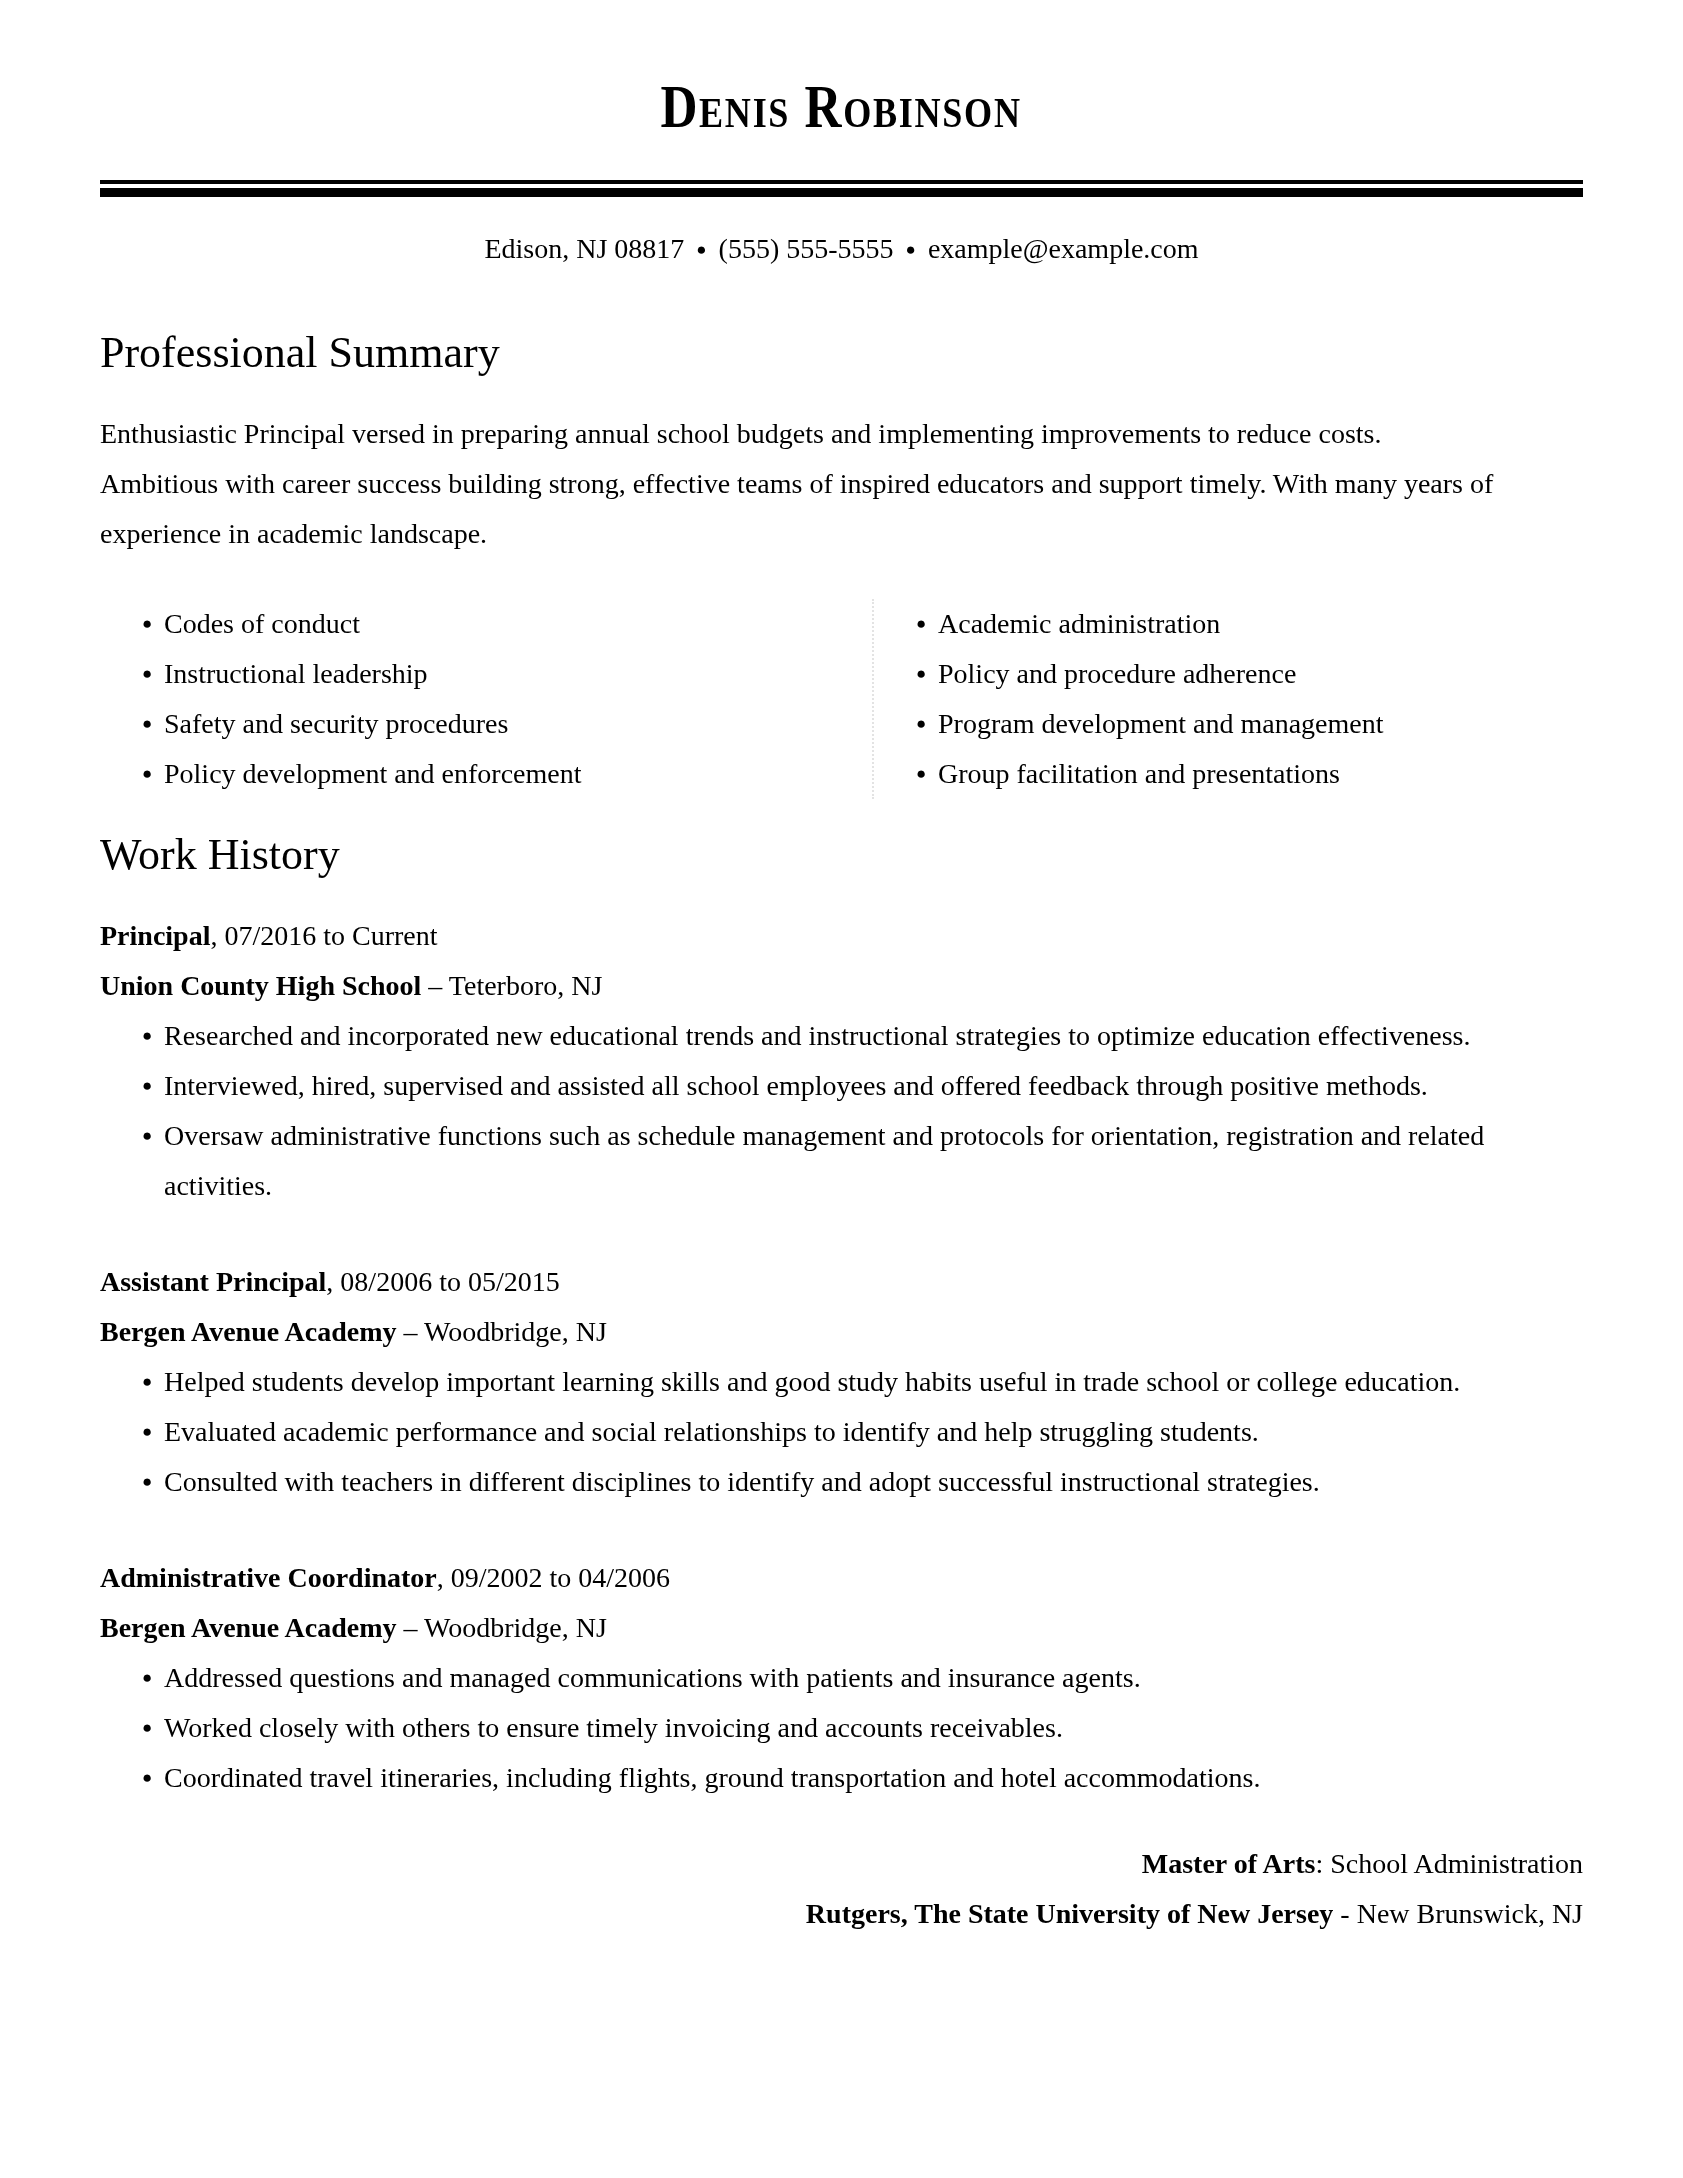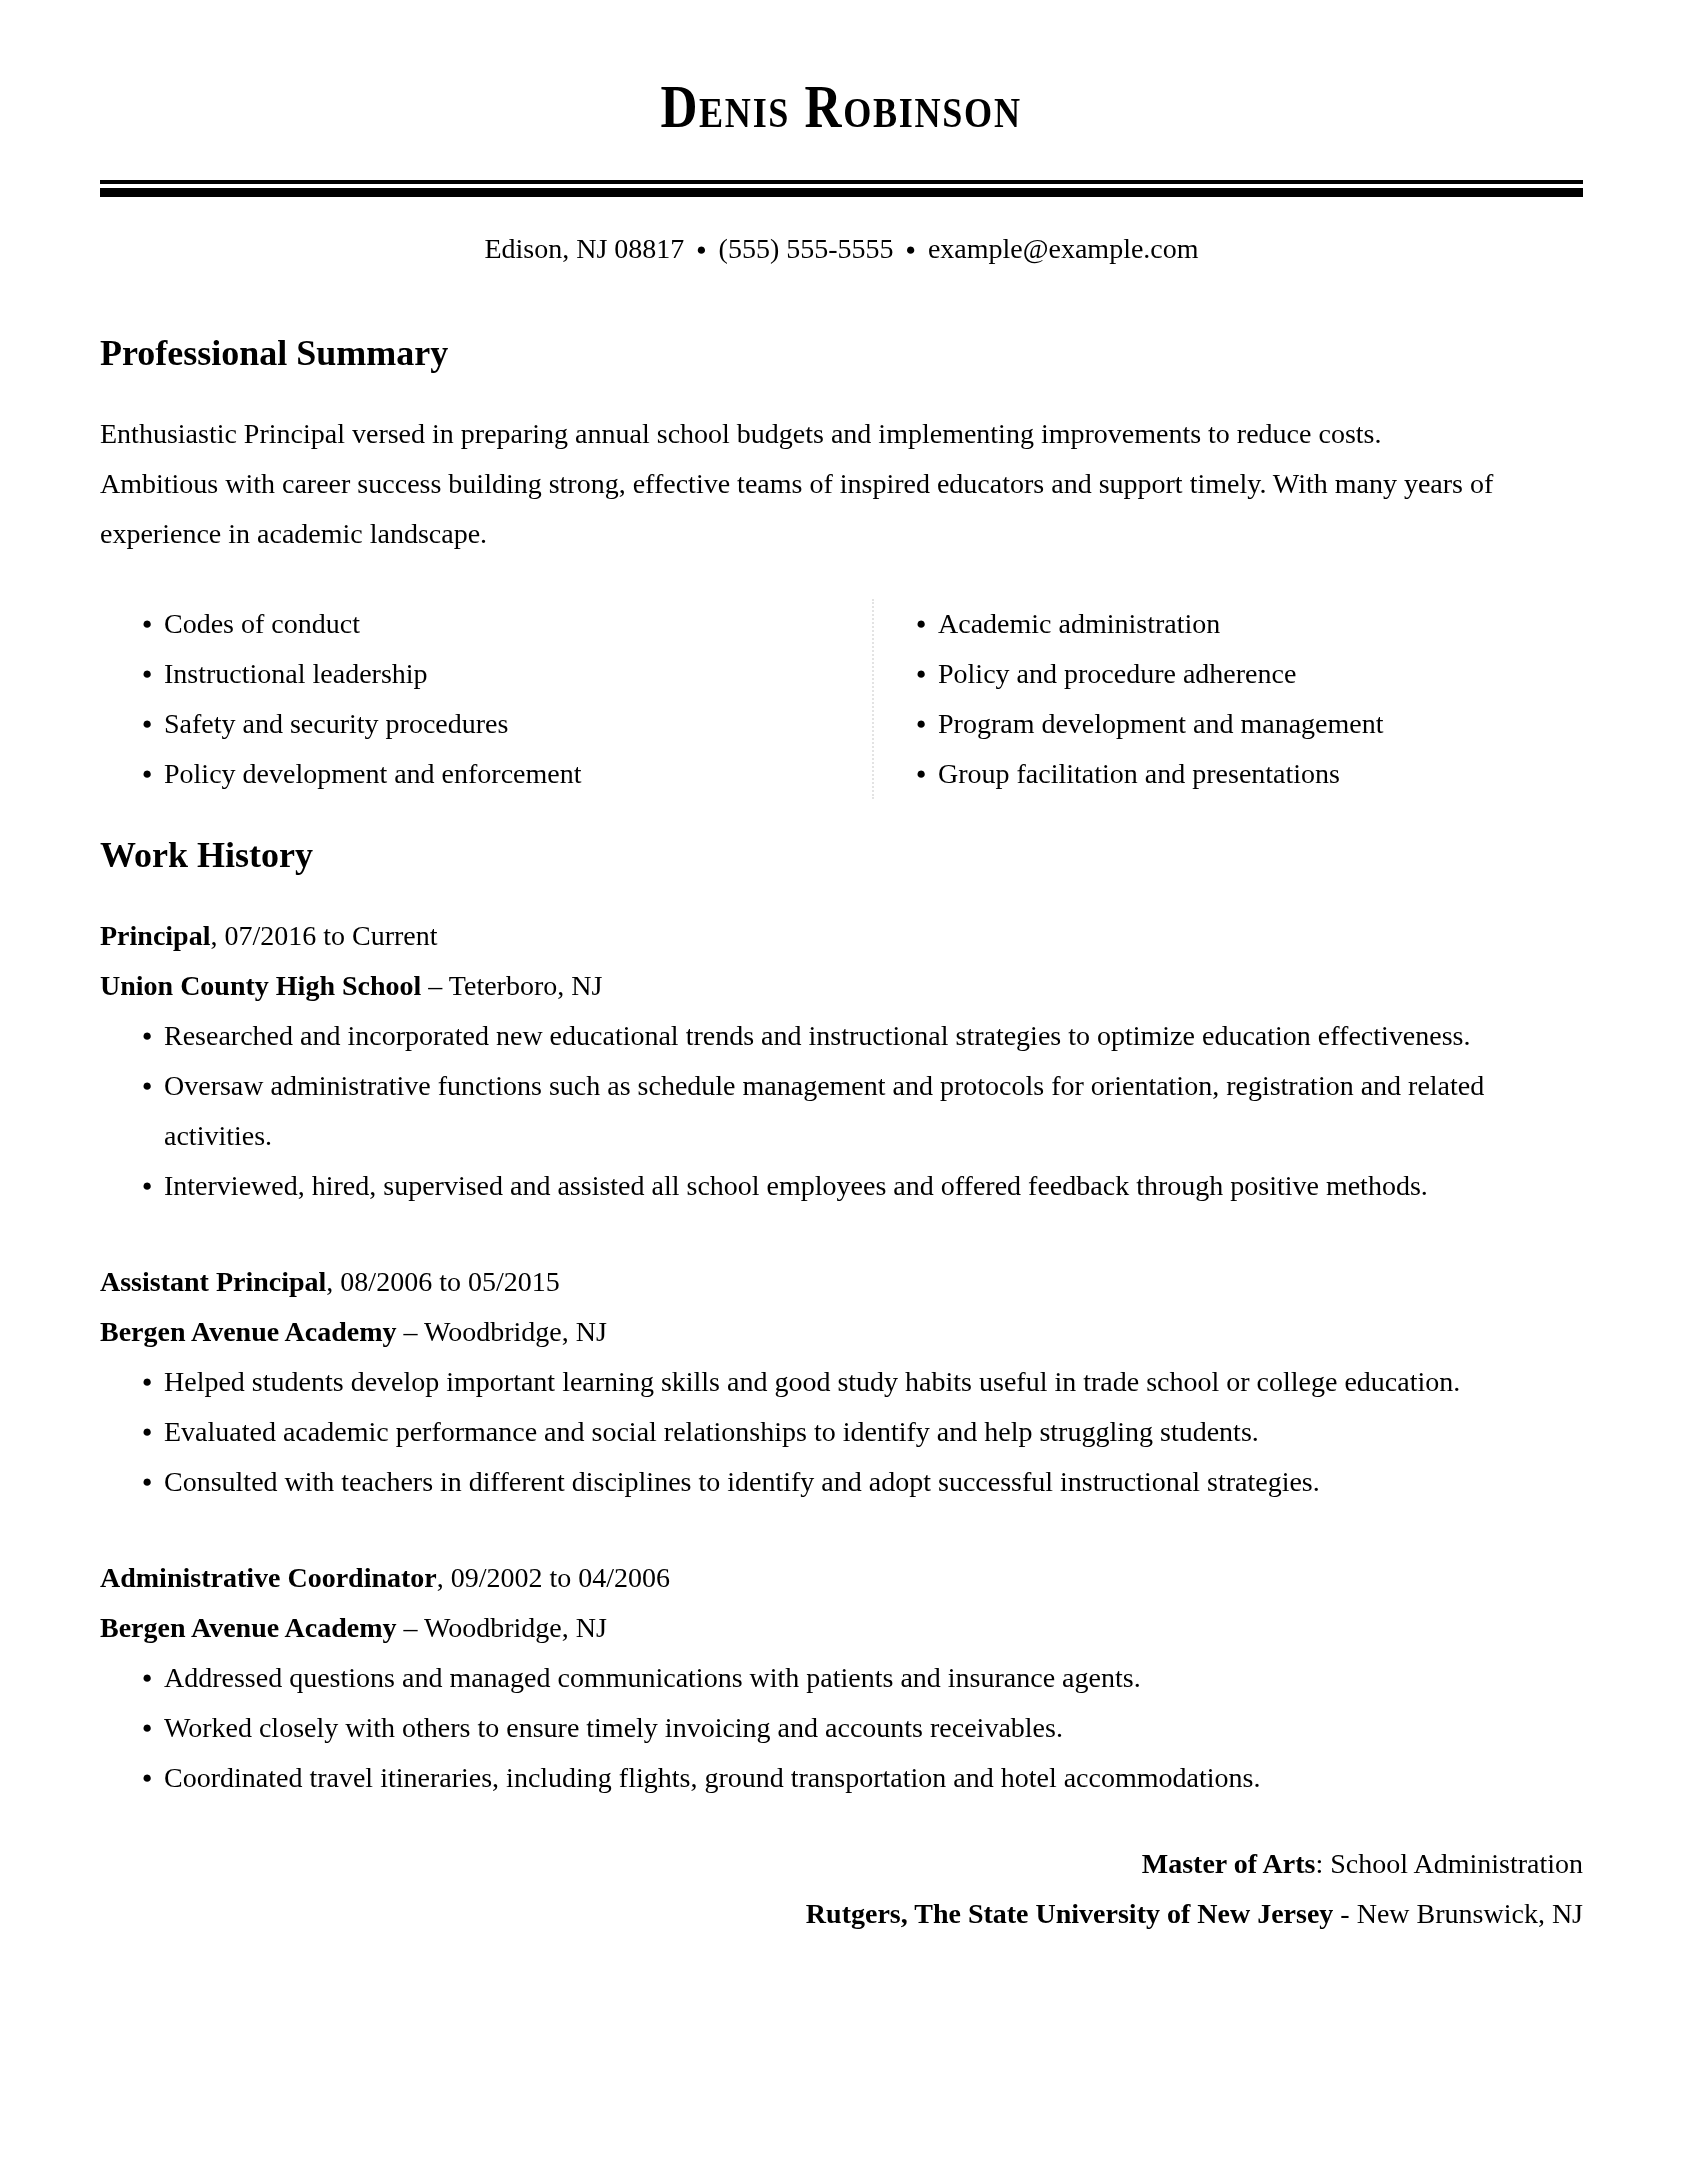--- a/index.html
+++ b/index.html
@@ -42,23 +42,23 @@
   .contact .dot {
     display: inline-block;
     font-size: 17px;
     vertical-align: 3px;
     margin: 0 12px;
   }
 
   
   .section-heading {
     margin: 38px 0 0 0;
-    font-size: 36px;
+    font-size: 44px;
     line-height: 36px;
-    font-weight: 700;
+    font-weight: 400;
   }
   .section-heading.first { margin-top: 71px; }
   .section-heading.edu   { margin-top: 44px; }
 
   
   .summary-body { margin-top: 38px; line-height: 50px; }
   .summary-body p { margin: 0; }
 
   
   ul.dot-list {
@@ -126,22 +126,22 @@
     </ul>
   </div>
 
   <h2 class="section-heading">Work History</h2>
 
   <div class="job">
     <div class="job-line"><span class="bold">Principal</span><span>, 07/2016 to Current</span></div>
     <div class="job-line"><span class="bold">Union County High School</span><span> – Teterboro, NJ</span></div>
     <ul class="dot-list">
       <li>Researched and incorporated new educational trends and instructional strategies to optimize education effectiveness.</li>
+      <li>Interviewed, hired, supervised and assisted all school employees and offered feedback through positive methods.</li>
       <li>Oversaw administrative functions such as schedule management and protocols for orientation, registration and related activities.</li>
-      <li>Interviewed, hired, supervised and assisted all school employees and offered feedback through positive methods.</li>
     </ul>
   </div>
 
   <div class="job">
     <div class="job-line"><span class="bold">Assistant Principal</span><span>, 08/2006 to 05/2015</span></div>
     <div class="job-line"><span class="bold">Bergen Avenue Academy</span><span> – Woodbridge, NJ</span></div>
     <ul class="dot-list">
       <li>Helped students develop important learning skills and good study habits useful in trade school or college education.</li>
       <li>Evaluated academic performance and social relationships to identify and help struggling students.</li>
       <li>Consulted with teachers in different disciplines to identify and adopt successful instructional strategies.</li>

